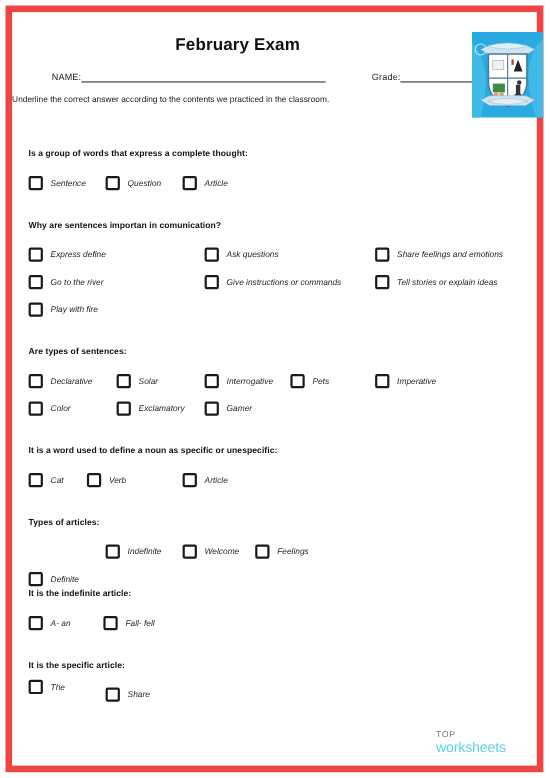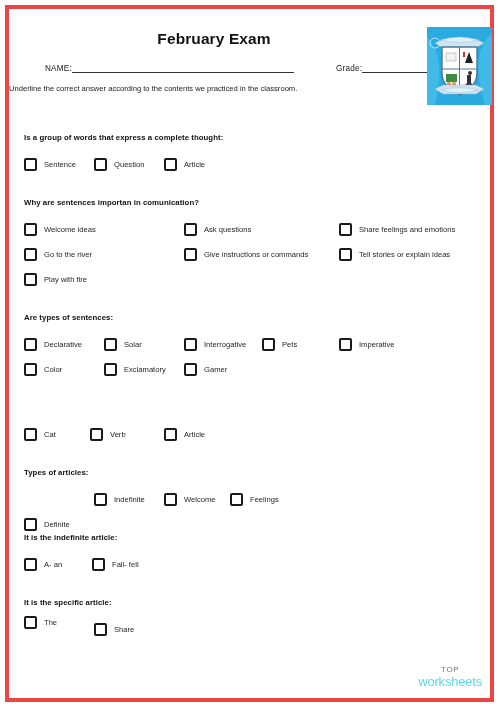--- a/index.html
+++ b/index.html
@@ -14,21 +14,21 @@
     font-family: "Liberation Sans", sans-serif;
     overflow: hidden;
   }
   .page {
     position: absolute;
     left: 5px;
     top: 5px;
     width: 489px;
     height: 697px;
     background: #ffffff;
-    border: 4px solid #ef4444;
+    border: 6px solid #ef4444;
     box-sizing: border-box;
   }
   .content {
     position: absolute;
     left: 0;
     top: 0;
     right: 0;
     bottom: 0;
   }
 
@@ -103,28 +103,29 @@
     border: 2px solid #1a1a1a;
     border-radius: 2px;
     background: #ffffff;
     box-sizing: border-box;
     flex: 0 0 auto;
   }
   .opt-label {
     margin-left: 7px;
     font-size: 7.6px;
     color: #1f1f1f;
+    font-style: italic;
   }
 
   
   .watermark {
     position: absolute;
-    right: 8px;
+    right: 28px;
     bottom: 10px;
-    text-align: center;
+    text-align: left;
     line-height: 1.0;
   }
   .wm-top {
     font-size: 8px;
     color: #6b7b85;
     letter-spacing: 0.6px;
   }
   .wm-sheets {
     font-size: 13px;
     color: #5fd6e8;
@@ -184,21 +185,21 @@
       <span class="opt-label">Question</span>
     </div>
     <div class="opt" style="left:155px; top:149px">
       <span class="cb"></span>
       <span class="opt-label">Article</span>
     </div>
 
     <div class="q-head" style="top:189px">Why are sentences importan in comunication?</div>
     <div class="opt" style="left:15px; top:214px">
       <span class="cb"></span>
-      <span class="opt-label">Welcome ideas</span>
+      <span class="opt-label">Express define</span>
     </div>
     <div class="opt" style="left:175px; top:214px">
       <span class="cb"></span>
       <span class="opt-label">Ask questions</span>
     </div>
     <div class="opt" style="left:330px; top:214px">
       <span class="cb"></span>
       <span class="opt-label">Share feelings and emotions</span>
     </div>
     <div class="opt" style="left:15px; top:239px">
@@ -245,25 +246,26 @@
     </div>
     <div class="opt" style="left:95px; top:354px">
       <span class="cb"></span>
       <span class="opt-label">Exclamatory</span>
     </div>
     <div class="opt" style="left:175px; top:354px">
       <span class="cb"></span>
       <span class="opt-label">Gamer</span>
     </div>
 
+    <div class="q-head" style="top:394px">It is a word used to define a noun as specific or unespecific:</div>
     <div class="opt" style="left:15px; top:419px">
       <span class="cb"></span>
       <span class="opt-label">Cat</span>
     </div>
-    <div class="opt" style="left:81px; top:419px">
+    <div class="opt" style="left:68px; top:419px">
       <span class="cb"></span>
       <span class="opt-label">Verb</span>
     </div>
     <div class="opt" style="left:155px; top:419px">
       <span class="cb"></span>
       <span class="opt-label">Article</span>
     </div>
 
     <div class="q-head" style="top:459px">Types of articles:</div>
     <div class="opt" style="left:15px; top:509px">

